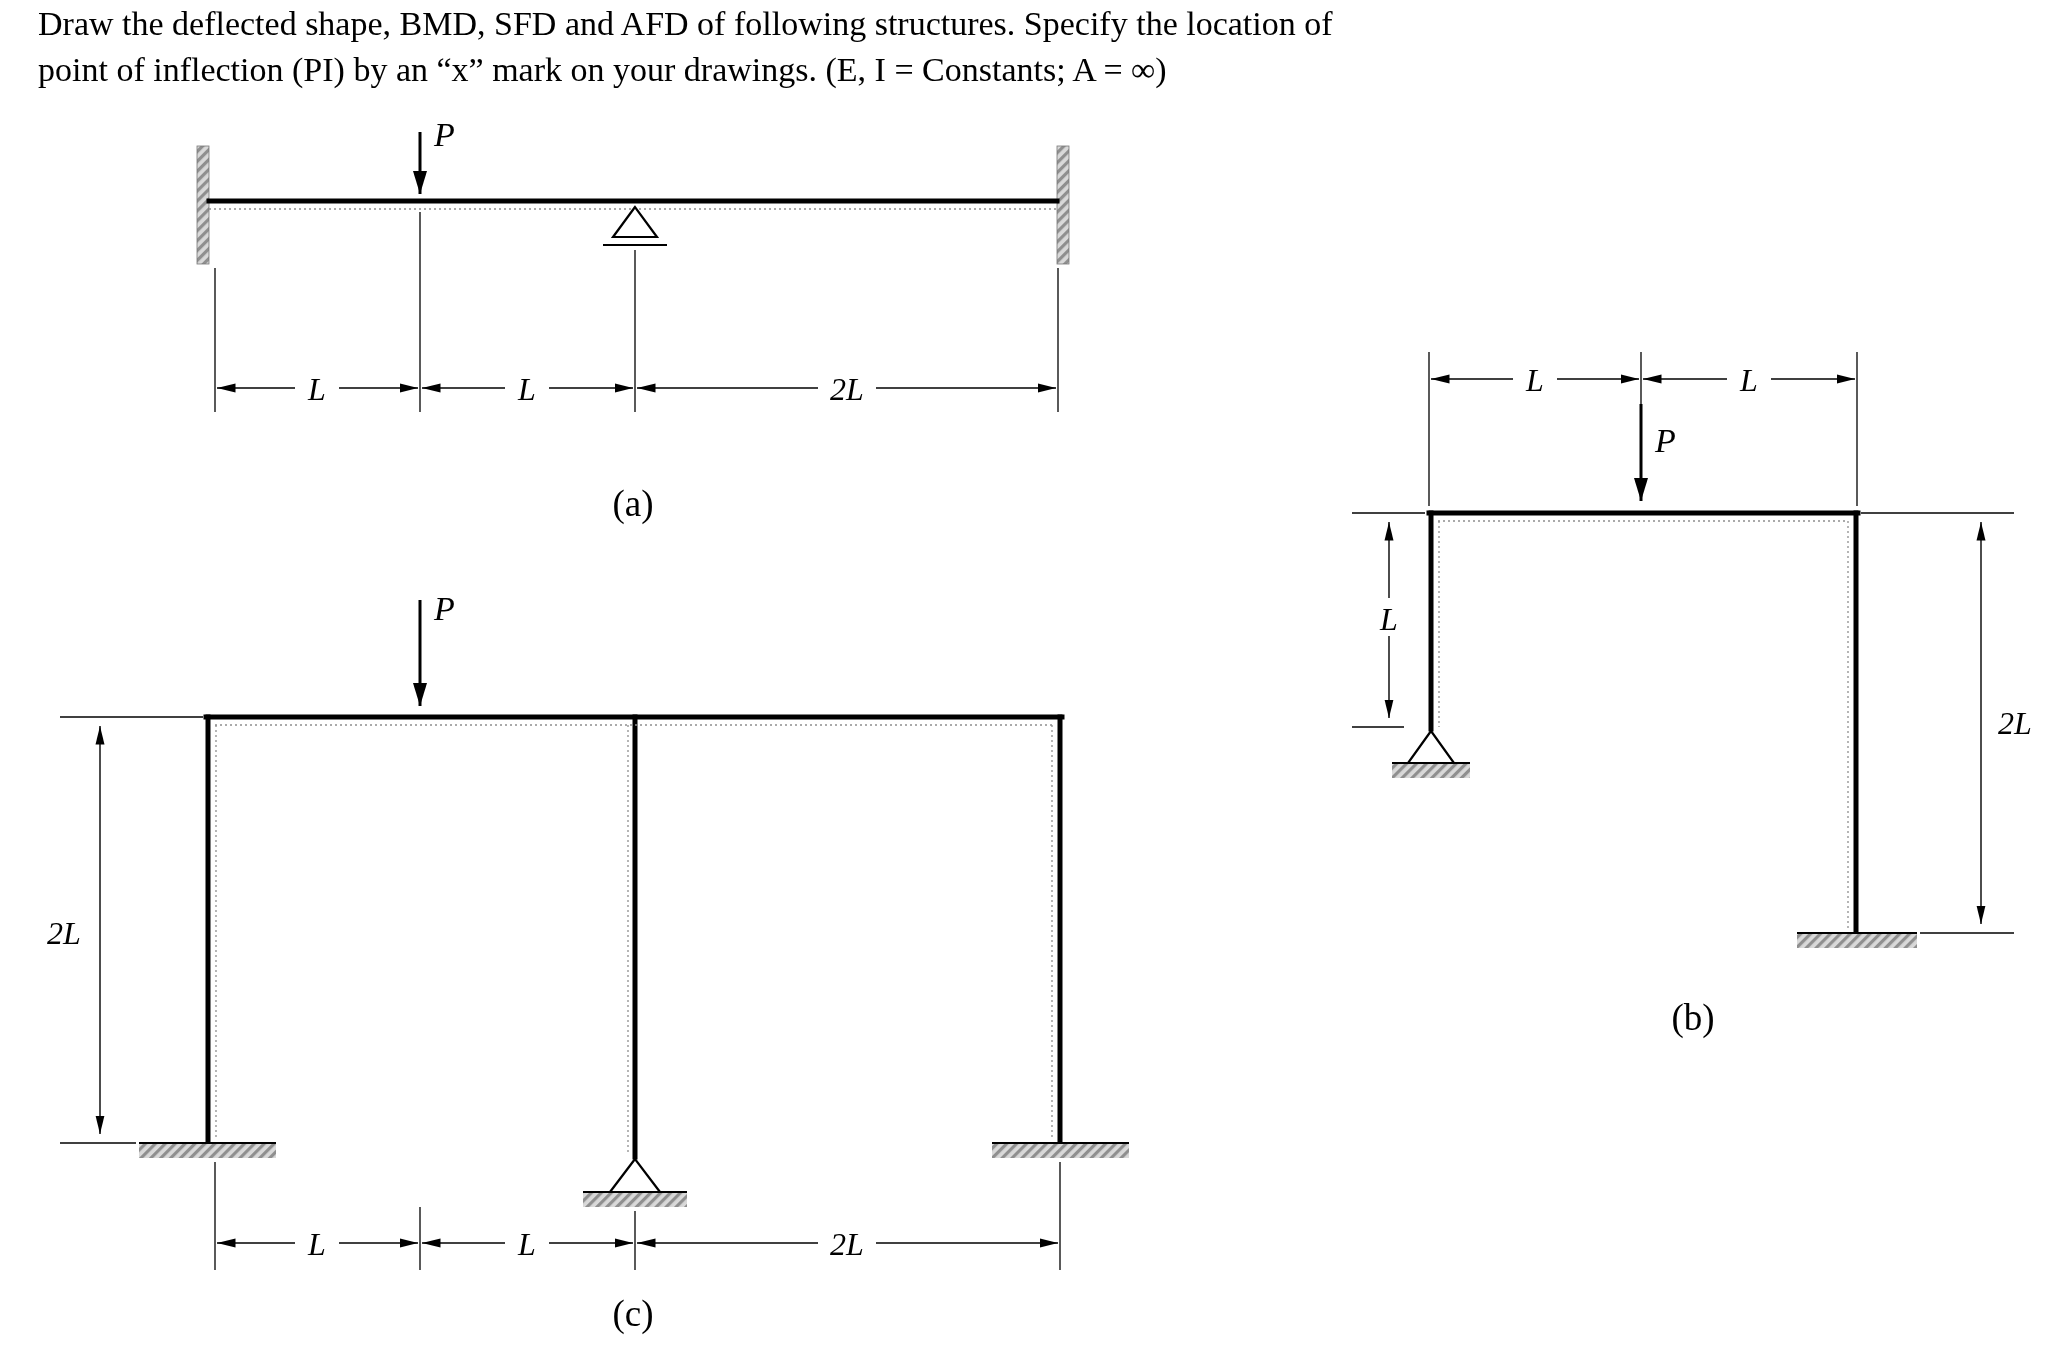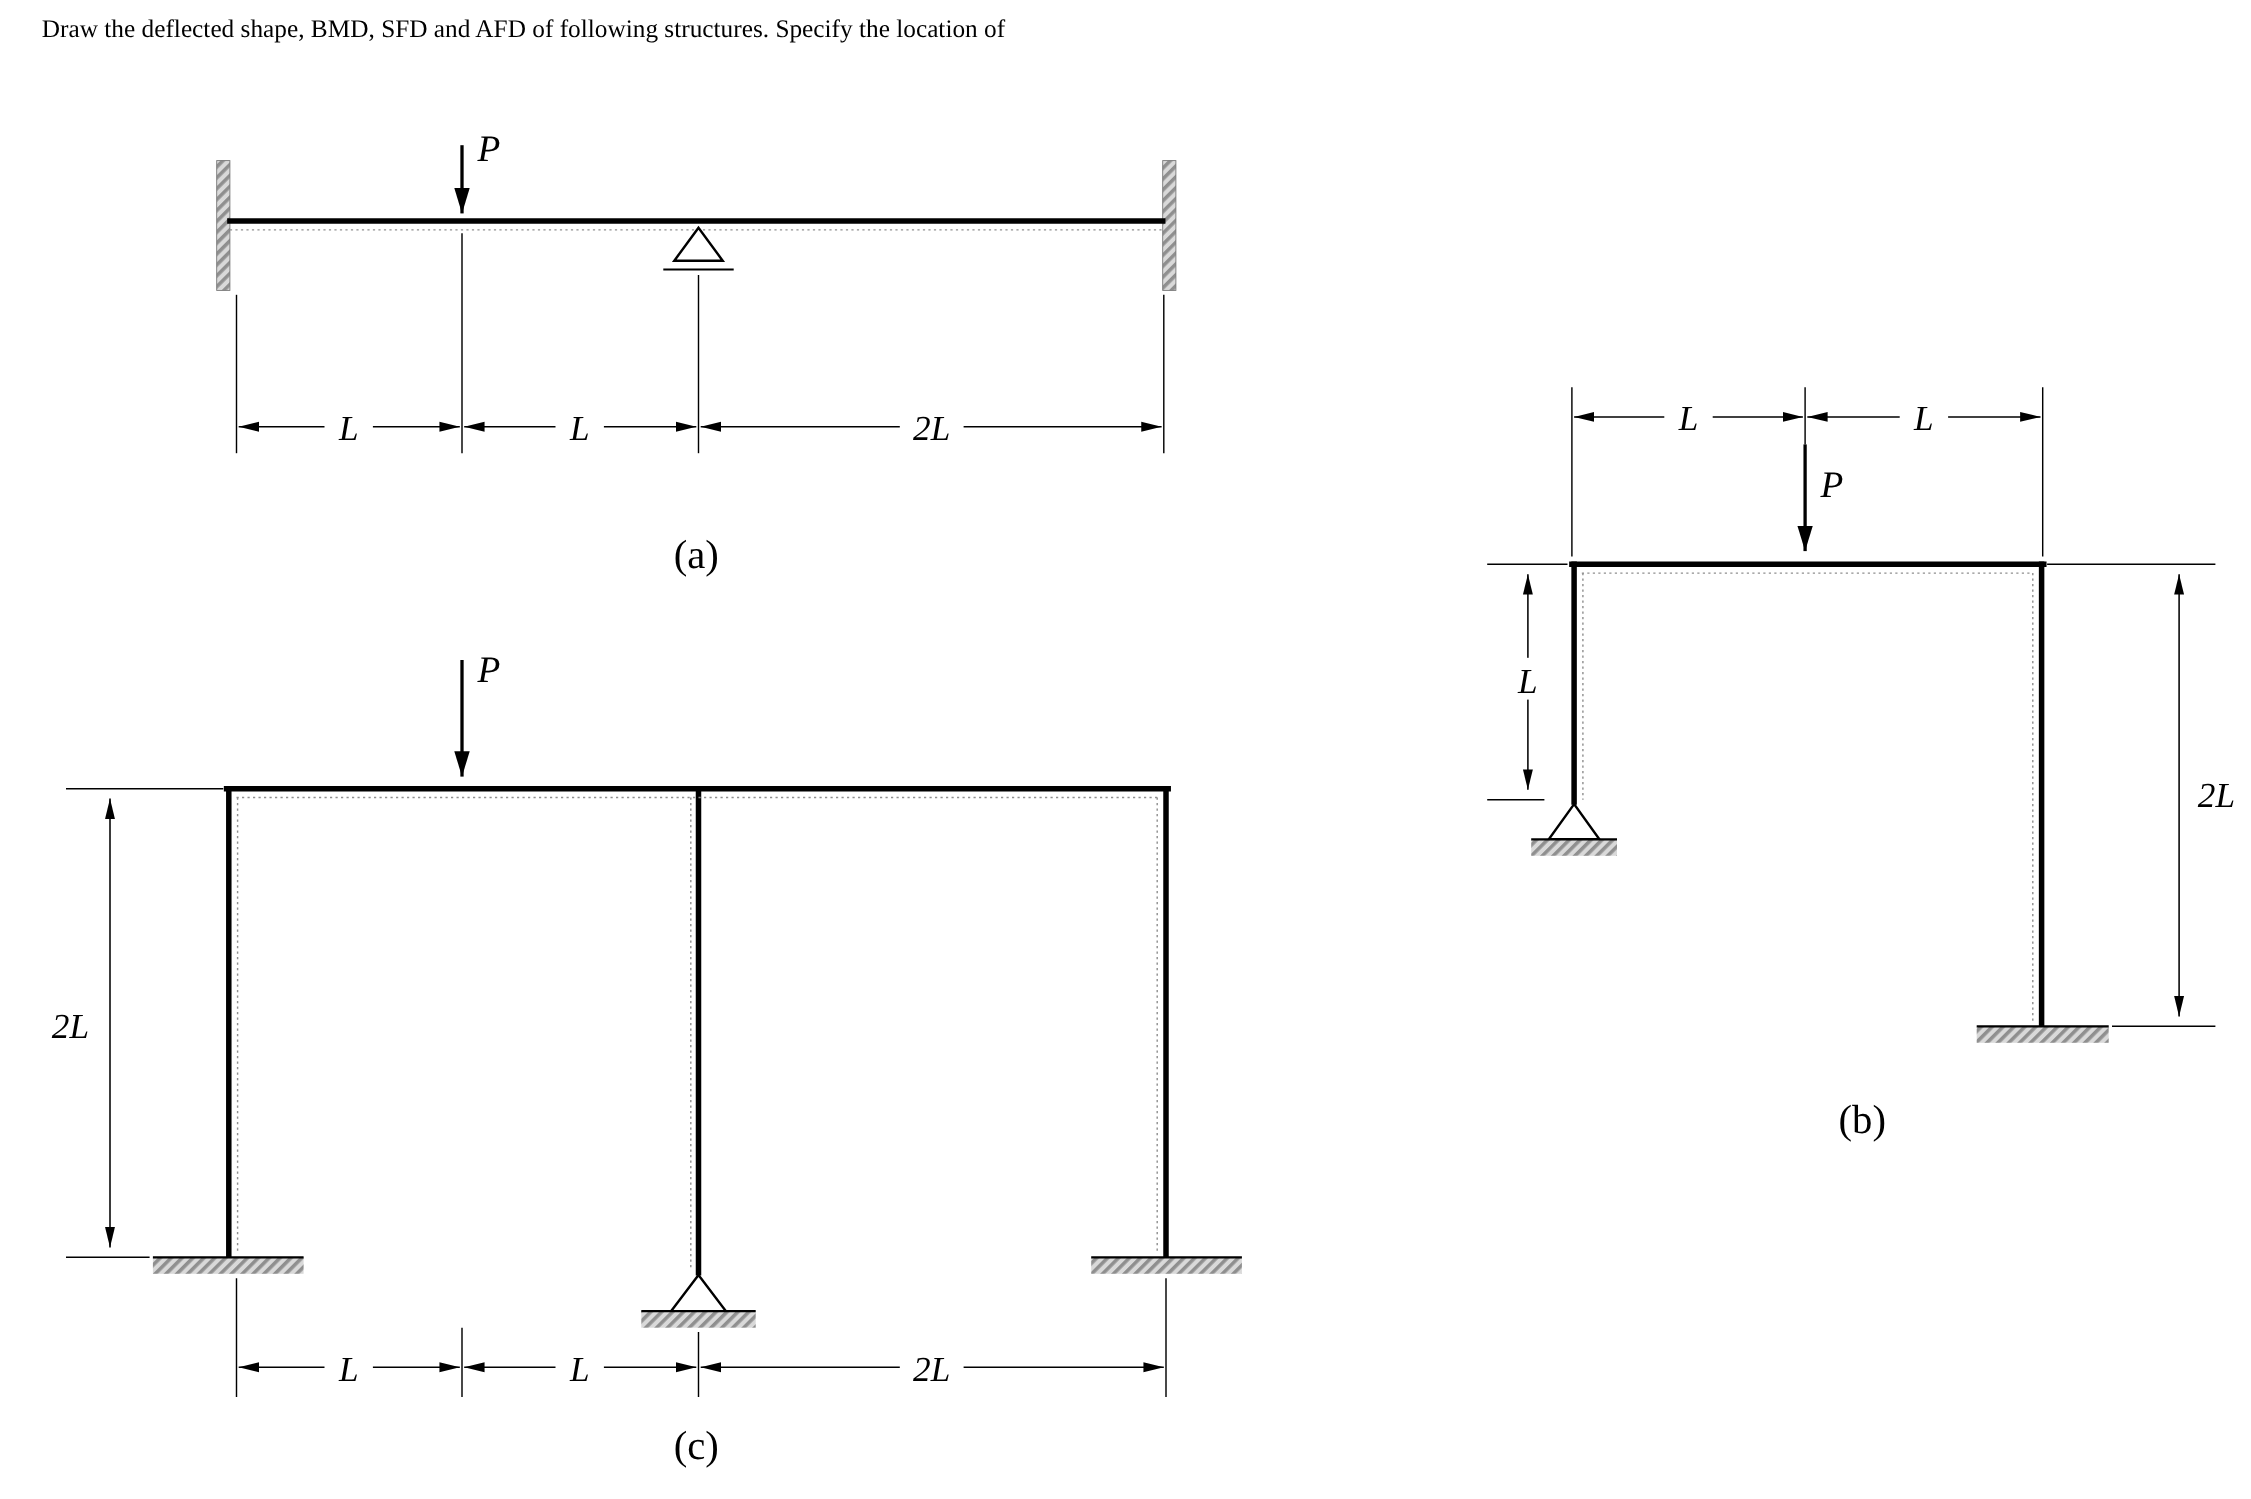--- a/index.html
+++ b/index.html
@@ -1,19 +1,19 @@
 <!DOCTYPE html>
 <html><head>
 <meta charset="utf-8">
 <style>
   * { margin:0; padding:0; box-sizing:border-box; }
   html,body { background:#fff; }
   body { font-family:"Liberation Serif", serif; }
   .page { position:relative; width:2046px; height:1363px; background:#fff; overflow:hidden; }
-  .title { position:absolute; left:38px; top:12px; font-size:23px; line-height:1.34; color:#000; white-space:nowrap; }
+  .title { position:absolute; left:38px; top:1px; font-size:34px; line-height:1.34; color:#000; white-space:nowrap; }
   svg { position:absolute; left:0; top:0; }
   .member { stroke:#000; stroke-width:5; fill:none; stroke-linecap:square; }
   .dotted { stroke:#8f8f8f; stroke-width:1.3; stroke-dasharray:2 3; fill:none; }
   .ext { stroke:#000; stroke-width:1.3; }
   .dim { stroke:#000; stroke-width:1.4; }
   .loadline { stroke:#000; stroke-width:3; }
   .support-outline { fill:#fff; stroke:#000; stroke-width:2.2; }
   .ground-line { stroke:#000; stroke-width:2; }
   .labelbg { fill:#fff; }
   text { text-anchor:middle; }
@@ -22,20 +22,21 @@
   .load-label { font:italic 34px "Liberation Serif", serif; fill:#000; }
   .caption { font:37px "Liberation Serif", serif; fill:#000; }
 </style>
 </head>
 <body>
 
 <div class="page">
 
   <div class="title">
     <div>Draw the deflected shape, BMD, SFD and AFD of following structures. Specify the location of</div>
+    <div>point of inflection (PI) by an “x” mark on your drawings. (E, I = Constants; A = ∞)</div>
   </div>
 
   <svg width="2046" height="1363" viewBox="0 0 2046 1363">
     <defs>
       <pattern id="hatch" width="7" height="7" patternUnits="userSpaceOnUse" patternTransform="rotate(45)">
         <rect width="7" height="7" fill="#d9d9d9"></rect>
         <rect width="3.2" height="7" fill="#8f8f8f"></rect>
       </pattern>
       <marker id="aR" markerUnits="userSpaceOnUse" markerWidth="20" markerHeight="12" refX="18.5" refY="6">
           <path d="M0,1.5 L18.5,6 L0,10.5 Z" fill="#000"></path>

